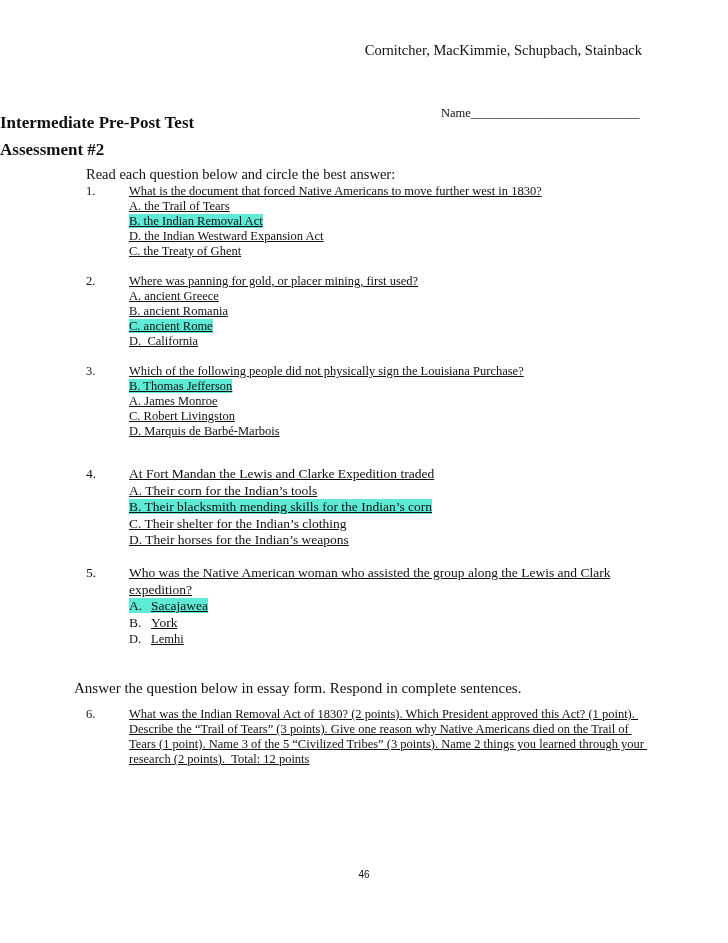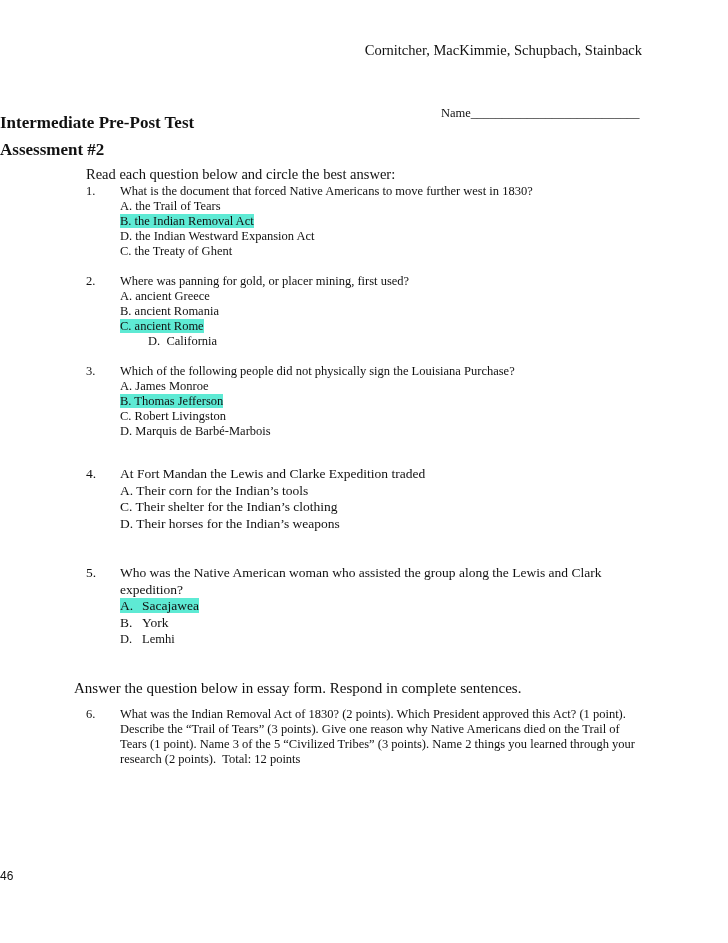--- a/index.html
+++ b/index.html
@@ -7,28 +7,28 @@
            font-family: "Liberation Serif", "DejaVu Serif", serif; color: #111; }
     .abs { position: absolute; white-space: nowrap; }
     .authors { right: 86px; top: 42px; font-size: 14.5px; }
     .name-line { left: 441px; top: 86px; font-size: 12.5px; margin-top: 20px; }
     .title { left: 0; width: 728px; text-align: left; font-weight: bold; font-size: 17px; }
     .t1 { top: 113px; }
     .t2 { top: 140px; }
     .instructions { left: 86px; top: 166px; font-size: 14.5px; }
     .q { position: absolute; left: 86px; font-size: 12.5px; line-height: 15px; }
     .q .num { position: absolute; left: 0; top: 0; }
-    .q .body { position: absolute; left: 34px; top: 0; width: 540px; }
+    .q .body { position: absolute; left: 43px; top: 0; width: 540px; text-decoration: underline; }
     .q .qtext { white-space: normal; }
     .q .opt { white-space: nowrap; }
     .hl { background: #5eead4; }
     .big { font-size: 13.5px; line-height: 16.6px; }
     .essay-instr { left: 74px; top: 680px; font-size: 15px; }
-    .page-num { left: 0; width: 728px; text-align: left; top: 869px;
-                font-family: "Liberation Sans", sans-serif; font-size: 12px; }
+    .page-num { left: 0; width: 728px; text-align: center; top: 869px;
+                font-family: "Liberation Sans", sans-serif; font-size: 10px; }
     .q5 .opt .letter { display: inline-block; width: 22px; }
     .q5 .opt.small { font-size: 12.5px; }
   </style>
 </head>
 <body>
 
 <div class="abs authors">Cornitcher, MacKimmie, Schupbach, Stainback</div>
 <div class="abs name-line">Name___________________________</div>
 
 <div class="abs title t1">Intermediate Pre-Post Test</div>
@@ -47,40 +47,41 @@
   </div>
 </div>
 
 <div class="q" style="top:274px;">
   <span class="num">2.</span>
   <div class="body">
     <div class="qtext">Where was panning for gold, or placer mining, first used?</div>
     <div class="opt"><span>A. ancient Greece</span></div>
     <div class="opt"><span>B. ancient Romania</span></div>
     <div class="opt"><span class="hl">C. ancient Rome</span></div>
-    <div class="opt" style="white-space:pre;margin-left:28px;"><span>D.  California</span></div>
+    <div class="opt" style="white-space:pre;"><span>D.  California</span></div>
   </div>
 </div>
 
 <div class="q" style="top:364px;">
   <span class="num">3.</span>
   <div class="body">
     <div class="qtext">Which of the following people did not physically sign the Louisiana Purchase?</div>
+    <div class="opt"><span class="hl">B. Thomas Jefferson</span></div>
     <div class="opt"><span>A. James Monroe</span></div>
-    <div class="opt"><span class="hl">B. Thomas Jefferson</span></div>
     <div class="opt"><span>C. Robert Livingston</span></div>
     <div class="opt"><span>D. Marquis de Barbé-Marbois</span></div>
   </div>
 </div>
 
 <div class="q big" style="top:466px;">
   <span class="num">4.</span>
   <div class="body">
     <div class="qtext">At Fort Mandan the Lewis and Clarke Expedition traded</div>
     <div class="opt"><span>A. Their corn for the Indian’s tools</span></div>
+    <div class="opt"><span class="hl">B. Their blacksmith mending skills for the Indian’s corn</span></div>
     <div class="opt"><span>C. Their shelter for the Indian’s clothing</span></div>
     <div class="opt"><span>D. Their horses for the Indian’s weapons</span></div>
   </div>
 </div>
 
 <div class="q big q5" style="top:565px;">
   <span class="num">5.</span>
   <div class="body">
     <div class="qtext" style="width:530px;">Who was the Native American woman who assisted the group along the Lewis and Clark expedition?</div>
     <div class="opt"><span class="hl"><span class="letter">A.</span><span>Sacajawea</span></span></div>

